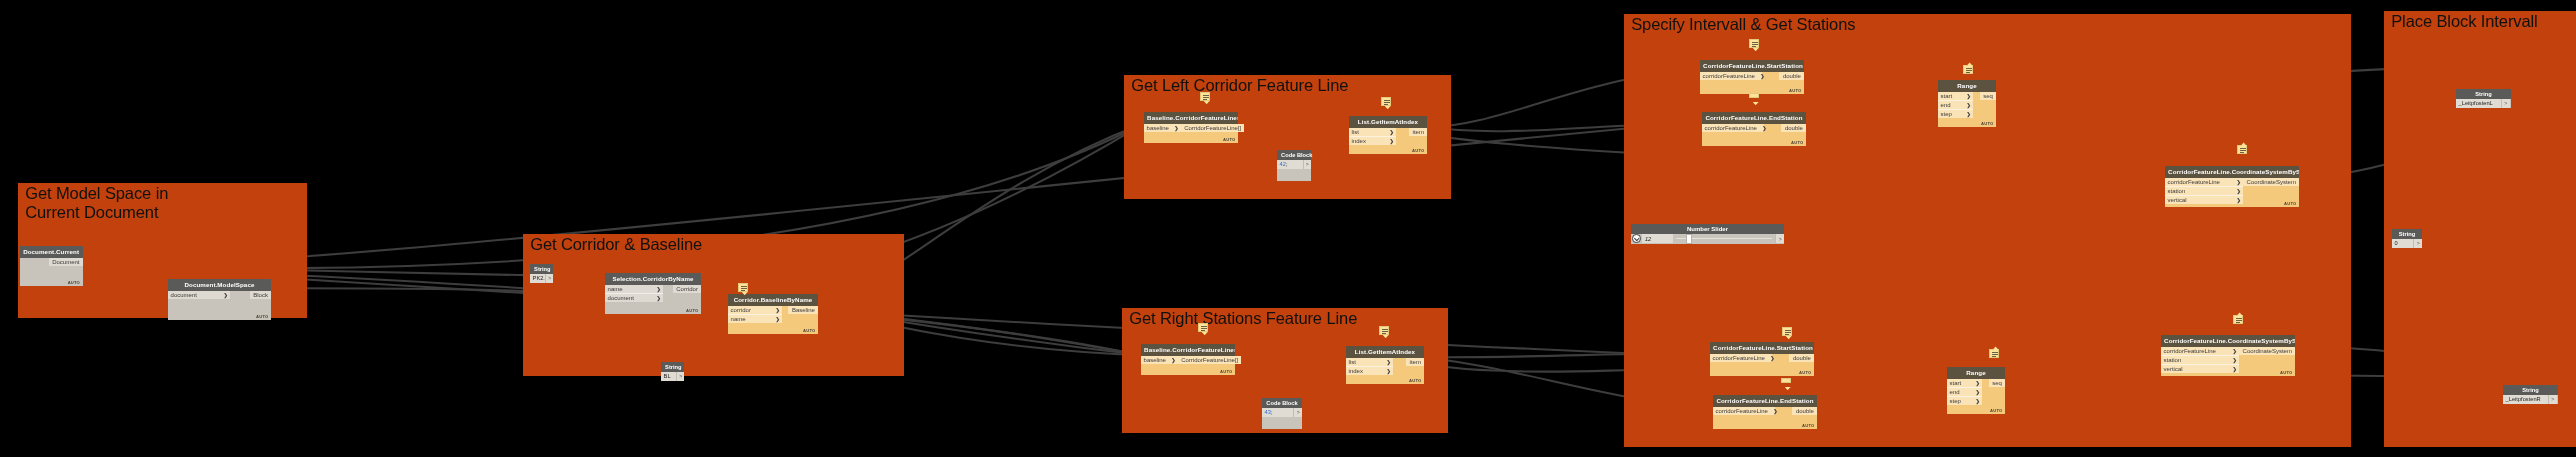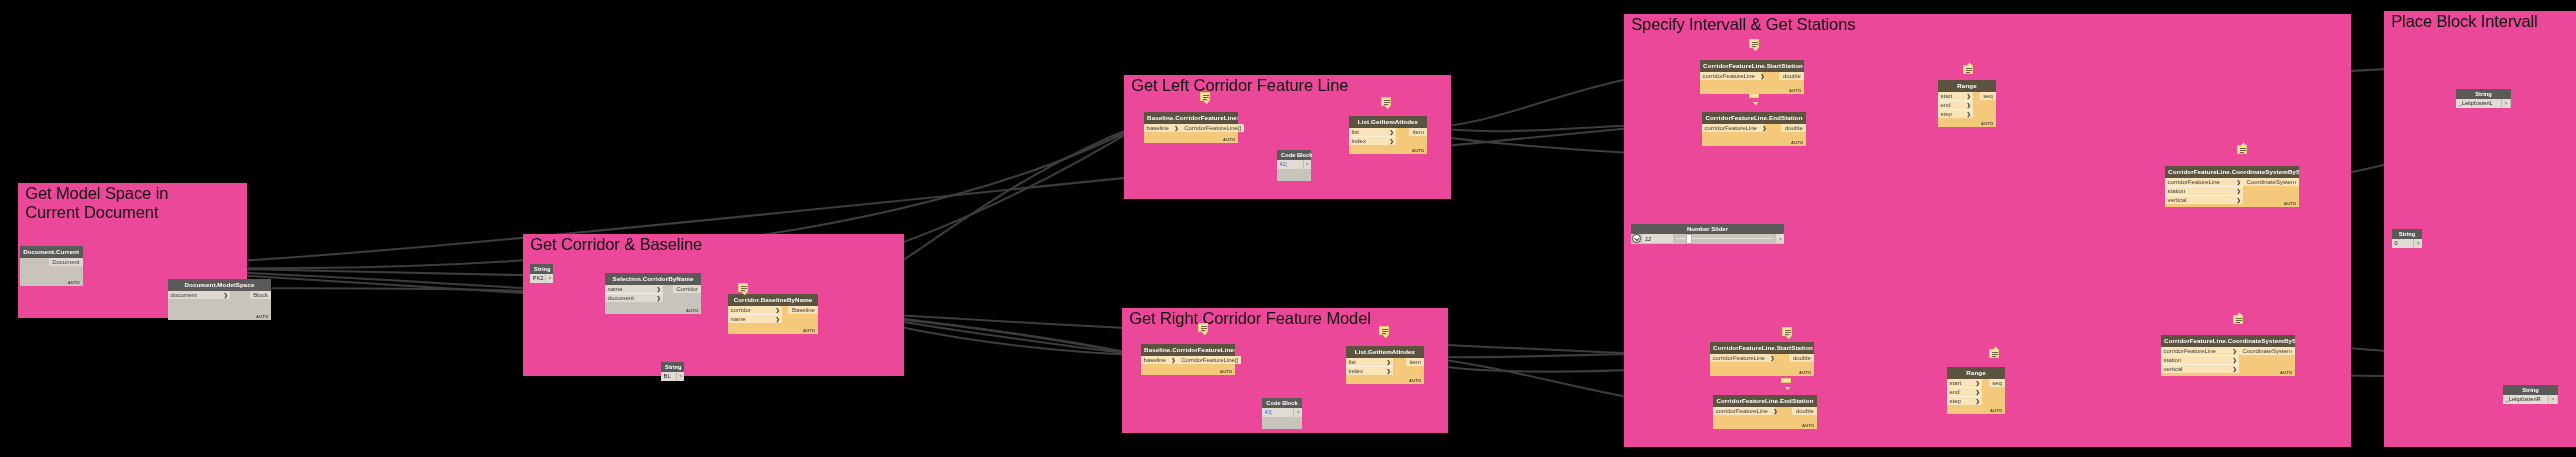--- a/index.html
+++ b/index.html
@@ -1,21 +1,21 @@
 <!DOCTYPE html>
 <html style="font-size:8.2px"><head>
 <meta charset="utf-8">
 <title>Dynamo Graph</title>
 <style>
   html,body{margin:0;padding:0;background:#000;}
   body{font-family:"Liberation Sans",sans-serif;}
   #canvas{position:relative;width:2999px;height:457px;background:#000;overflow:hidden;}
 
   
-  .group{position:absolute;background:#ec4899;box-sizing:border-box;}
+  .group{position:absolute;background:#c2410c;box-sizing:border-box;}
   .group-title{position:absolute;left:7.2px;top:1px;font-size:16.5px;line-height:19.6px;
     color:#111;font-weight:400;white-space:pre-wrap;letter-spacing:-0.1px;}
   .group-title.two-line{line-height:19px;}
 
   
   #wires{position:absolute;left:0;top:0;width:2999px;height:457px;pointer-events:none;}
   #wires path{fill:none;stroke:#3d3d3d;stroke-width:4;}
 
   
   .node{position:absolute;box-sizing:border-box;z-index:5;}
@@ -141,31 +141,31 @@
       <path d="M4701,462 C 4950,480 5250,742 5420,758"></path>
       <path d="M4873,186 C 4930,186 4970,116 5000,116"></path>
       <path d="M4964,761 C 5020,760 5070,730 5107,730"></path>
       <path d="M4628,158 C 4750,156 4900,112 5000,114"></path>
       <path d="M4628,232 C 4800,230 4950,112 5000,118"></path>
       <path d="M5160,140 C 5250,150 5340,130 5414,130"></path>
       <path d="M5267,752 C 5340,754 5380,746 5420,746"></path>
     </svg>
 
   <div id="groups-layer">
-      <div class="group" style="left: 18px; top: 183px; width: 229px; height: 135px;">
+      <div class="group" style="left: 18px; top: 183px; width: 289px; height: 135px;">
         <div class="group-title two-line" style="width: 155px;">Get Model Space in Current Document</div>
       </div>
       <div class="group" style="left: 523px; top: 234px; width: 381px; height: 142px;">
         <div class="group-title">Get Corridor &amp; Baseline</div>
       </div>
       <div class="group" style="left: 1124px; top: 75px; width: 327px; height: 124px;">
         <div class="group-title">Get Left Corridor Feature Line</div>
       </div>
       <div class="group" style="left: 1122px; top: 308px; width: 326px; height: 125px;">
-        <div class="group-title">Get Right Corridor Feature Model</div>
+        <div class="group-title">Get Right Stations Feature Line</div>
       </div>
       <div class="group" style="left: 1624px; top: 14.4px; width: 727px; height: 433px;">
         <div class="group-title">Specify Intervall &amp; Get Stations</div>
       </div>
       <div class="group" style="left: 2384px; top: 11.3px; width: 608px; height: 436px;">
         <div class="group-title">Place Block Intervall</div>
       </div>
     </div>
 
   <div id="notes-layer">

